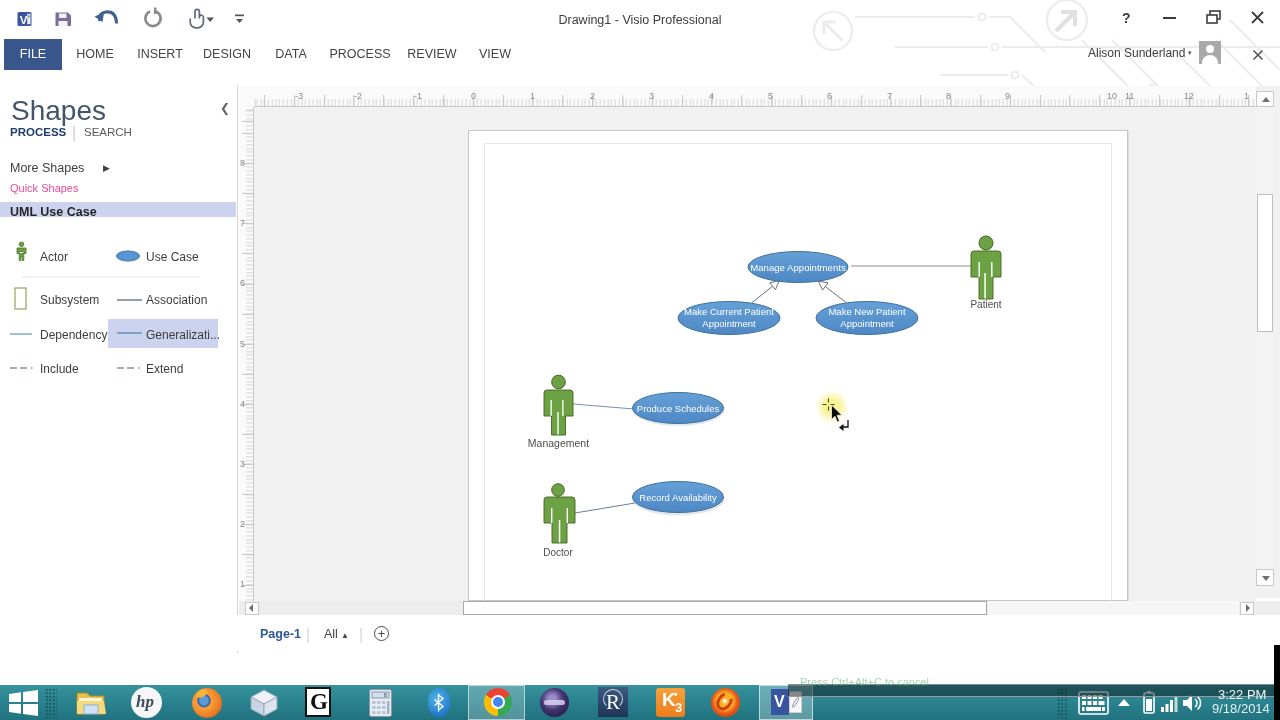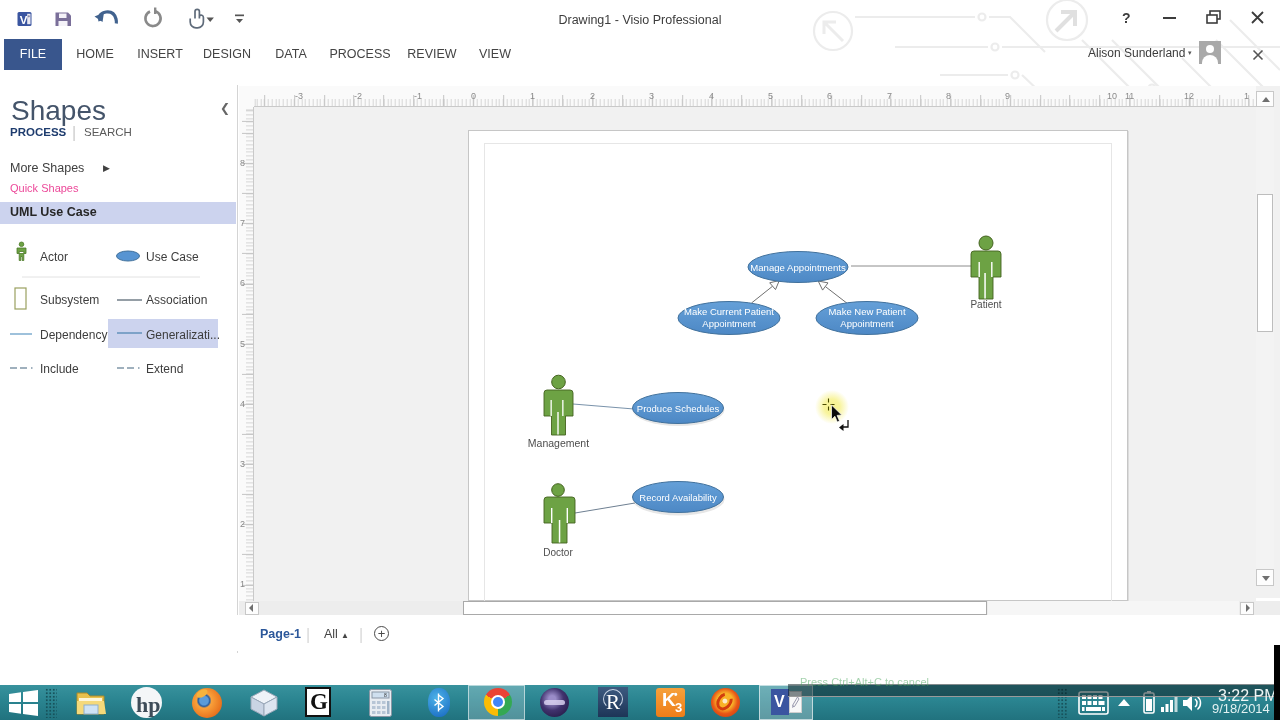--- a/index.html
+++ b/index.html
@@ -85,21 +85,21 @@
 
 <div class="abs" style="left:0;top:85px;width:238px;height:568px;background:#fff;border-right:1px solid #d4d4d4">
  <div class="abs" style="left:11px;top:10px;font-size:28px;color:#44546a">Shapes</div>
  <div class="abs" style="left:220px;top:16px;font-size:12px;color:#666">❮</div>
  <div class="abs" style="left:10px;top:41px;font-size:11.5px;font-weight:bold;color:#1e3c6e">PROCESS</div>
  <div class="abs" style="left:72px;top:39px;color:#ccc">|</div>
  <div class="abs" style="left:84px;top:41px;font-size:11.5px;color:#595959">SEARCH</div>
  <div class="abs" style="left:10px;top:76px;font-size:12.5px;color:#404040">More Shapes</div>
  <div class="abs" style="left:103px;top:78px;font-size:9px;color:#404040">▶</div>
  <div class="abs" style="left:10px;top:97px;font-size:11px;color:#ec4899">Quick Shapes</div>
- <div class="abs" style="left:0;top:117px;width:236px;height:22px;background:#ccd3ee">
+ <div class="abs" style="left:0;top:117px;width:236px;height:15px;background:#ccd3ee">
   <div class="abs" style="left:10px;top:3px;font-size:12.5px;font-weight:bold;color:#262626">UML Use Case</div>
  </div>
  <svg class="abs" style="left:0;top:150px" width="238" height="240" viewBox="0 0 238 240">
 
   <g transform="translate(16,7)">
    <circle cx="5.5" cy="2.3" r="2.3" fill="#6da244" stroke="#4c7a28" stroke-width="0.8"></circle>
    <path d="M1,6 h9 v5.5 h-2.2 v-2 h-4.6 v2 h-2.2 z" fill="#6da244" stroke="#4c7a28" stroke-width="0.8"></path>
    <path d="M3.2,11.5 h4.6 v7 h-1.6 v-4 h-1.4 v4 h-1.6 z" fill="#6da244" stroke="#4c7a28" stroke-width="0.8"></path>
   </g>
   <text x="40" y="26" font-size="12" fill="#3d3d3d">Actor</text>
@@ -290,21 +290,21 @@
  <div class="abs" style="left:45px;top:3px;width:12px;height:30px;background-image:radial-gradient(#17525b 1px,transparent 1.2px);background-size:3.5px 3.5px"></div>
 
  <svg class="abs" style="left:75px;top:4px" width="34" height="28" viewBox="0 0 34 28">
   <path d="M2,4 h10 l3,3 h14 v18 h-27 z" fill="#e8c14d" stroke="#ab8a28" stroke-width="1"></path>
   <rect x="4" y="9" width="23" height="5" fill="#fdf6da"></rect>
   <path d="M2,12 h27 l2,13 h-29 z" fill="#f5d97a"></path>
   <rect x="9" y="16" width="14" height="9" fill="#cfe3f5" stroke="#8fb0cc"></rect>
  </svg>
 
  <div class="abs" style="left:131px;top:2px;width:31px;height:31px;border-radius:50%;background:#f4f6f8"></div>
- <div class="abs" style="left:136px;top:7px;font-size:22px;font-weight:bold;color:#3e4c59;font-family:'Liberation Serif',serif">hp</div>
+ <div class="abs" style="left:136px;top:7px;font-size:17px;font-weight:bold;font-style:italic;color:#3e4c59;font-family:'Liberation Serif',serif">hp</div>
 
  <div class="abs" style="left:192px;top:3px;width:30px;height:30px;border-radius:50%;background:radial-gradient(circle at 40% 42%,#5b9bd8 0 17%,#2a5d9e 23%,#f9a13a 30%,#e8741f 70%,#c1540f)"></div>
  <div class="abs" style="left:196px;top:5px;width:12px;height:7px;border-radius:50%;background:#f6b33c;transform:rotate(-30deg)"></div>
 
  <svg class="abs" style="left:249px;top:4px" width="30" height="28" viewBox="0 0 30 28">
   <path d="M15,1 L28,8 15,15 2,8 Z" fill="#eef2f8" stroke="#9aa7b8"></path>
   <path d="M2,8 L15,15 V27 L2,20 Z" fill="#c9d4e4" stroke="#9aa7b8"></path>
   <path d="M28,8 L15,15 V27 L28,20 Z" fill="#dde5f0" stroke="#9aa7b8"></path>
  </svg>
 
@@ -396,16 +396,16 @@
       </g>
     </svg>
 <svg class="abs" style="left:1181px;top:692px" width="22" height="22" viewBox="0 0 22 22">
  <path d="M2,8 h4 l5,-5 v16 l-5,-5 h-4 z" fill="#fff"></path>
  <path d="M14,7 a5,5 0 0,1 0,8 M16.5,4.5 a8.5,8.5 0 0,1 0,13" stroke="#fff" stroke-width="1.5" fill="none"></path>
 </svg>
 
 <div class="abs" style="left:788px;top:684px;width:492px;height:13px;background:rgba(8,24,28,0.5);border-bottom:1px solid #9a9a9a"></div>
 <div class="abs" style="left:800px;top:676px;font-size:11px;color:#4aa55c;opacity:0.5">Press Ctrl+Alt+C to cancel</div>
 
-<div class="abs" style="left:1218px;top:687px;font-size:16px;color:#eef6f6">3:22 PM</div>
+<div class="abs" style="left:1218px;top:687px;font-size:13px;color:#eef6f6">3:22 PM</div>
 <div class="abs" style="left:1212px;top:701px;font-size:13px;color:#e3f2f2">9/18/2014</div>
 <div class="abs" style="left:1274px;top:645px;width:6px;height:75px;background:#020202"></div>
 </div>
 
 </body></html>

